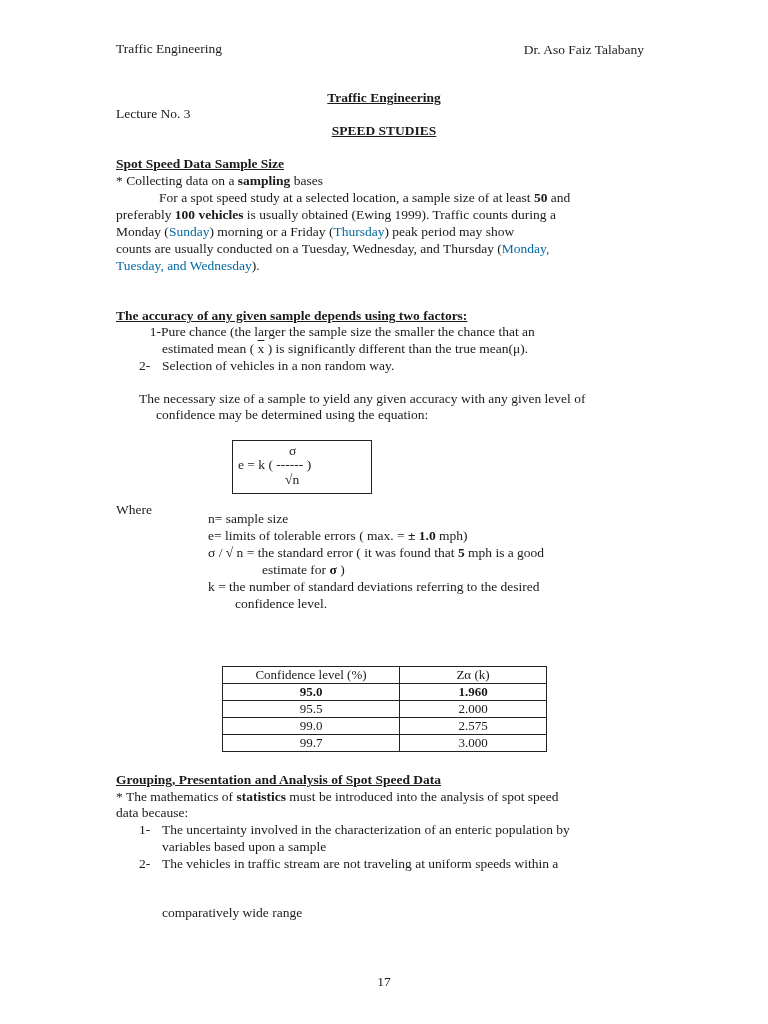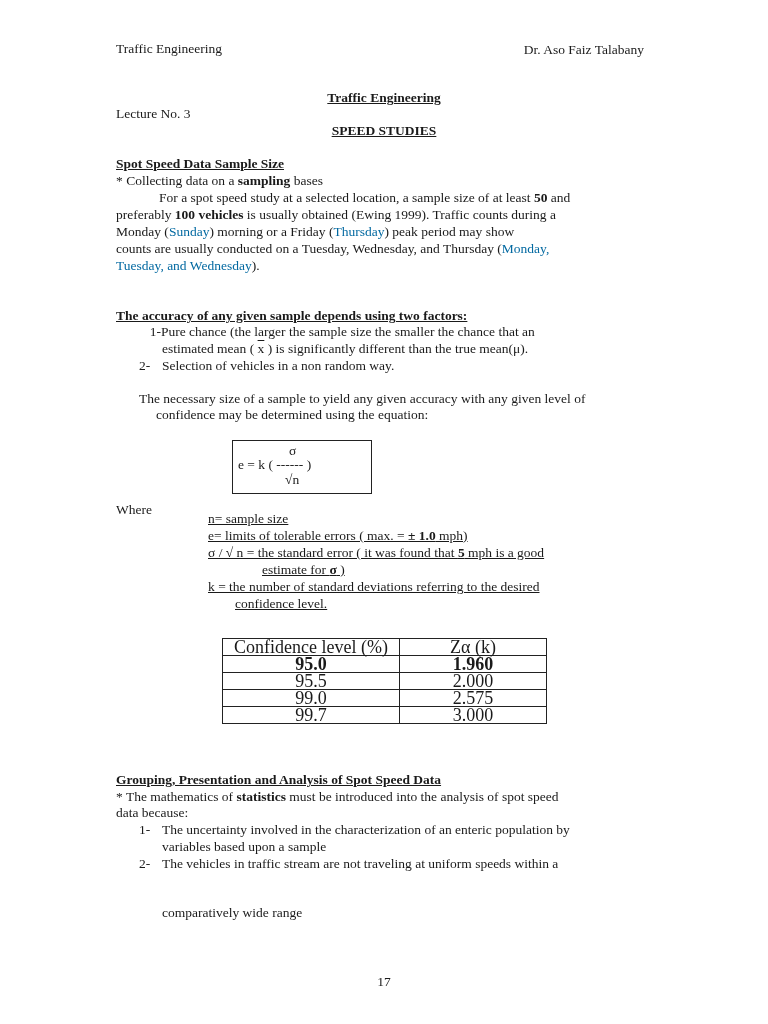--- a/index.html
+++ b/index.html
@@ -3,21 +3,21 @@
 <meta charset="utf-8">
 <style>
   html, body { margin:0; padding:0; background:#fff; }
   body { width:768px; height:1024px; position:relative; overflow:hidden;
          font-family:"Liberation Serif", serif; font-size:13.5px; color:#1a1a1a; line-height:17px; }
   .abs { position:absolute; }
   .u { text-decoration:underline; }
   .b { font-weight:bold; }
   .red { color:#0369a1;text-align:right; }
   .eqbox { position:absolute; left:232px; top:440px; width:138px; height:52px; border:1.5px solid #222; }
-  table.ct { position:absolute; left:222px; top:638px; width:325px; border-collapse:collapse; font-size:18px; }
+  table.ct { position:absolute; left:222px; top:666px; width:325px; border-collapse:collapse; font-size:13px; }
   table.ct td { border:1.2px solid #222; text-align:center; padding:0; height:16px; line-height:16px; }
   table.ct td:first-child { width:176px; }
 </style>
 </head>
 <body>
 
 <div class="abs" style="left:116px;top:40px;">Traffic Engineering</div>
 <div class="abs" style="right:124px;top:41px;margin-left:32px;">Dr. Aso Faiz Talabany</div>
 
 <div class="abs b u" style="left:0;width:768px;text-align:center;top:89px;">Traffic Engineering</div>
@@ -49,21 +49,21 @@
 <div class="abs" style="left:139px;top:390px;">The necessary size of a sample to yield any given accuracy with any given level of</div>
 <div class="abs" style="left:116px;top:406px;margin-left:40px;">confidence may be determined using the equation:</div>
 
 <div class="eqbox">
   <div class="abs" style="left:56px;top:1px;">σ</div>
   <div class="abs" style="left:5px;top:15px;">e = k ( ------ )</div>
   <div class="abs" style="left:52px;top:30px;">√n</div>
 </div>
 
 <div class="abs" style="left:116px;top:501px;text-align:right;">Where</div>
-<div class="abs" style="left:208px;top:510px;width:430px;text-decoration:underline;">
+<div class="abs" style="left:208px;top:510px;width:430px;">
   <div>n= sample size</div>
   <div><span>e= limits of tolerable errors ( max. = </span><span class="b">± 1.0</span><span> mph)</span></div>
   <div><span>σ / √ n = the standard error ( it was found that </span><span class="b">5</span><span> mph is a good</span></div>
   <div style="padding-left:54px;"><span>estimate for </span><span class="b">σ</span><span> )</span></div>
   <div>k = the number of standard deviations referring to the desired</div>
   <div style="padding-left:27px;">confidence level.</div>
 </div>
 
 <table class="ct">
   <tbody>

